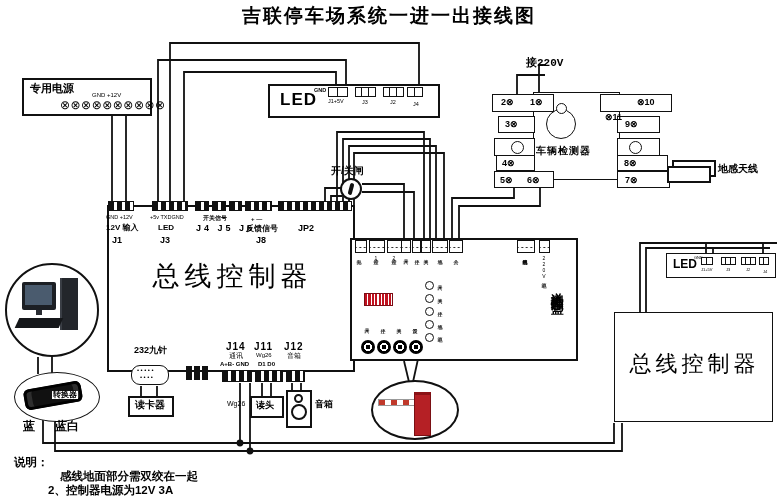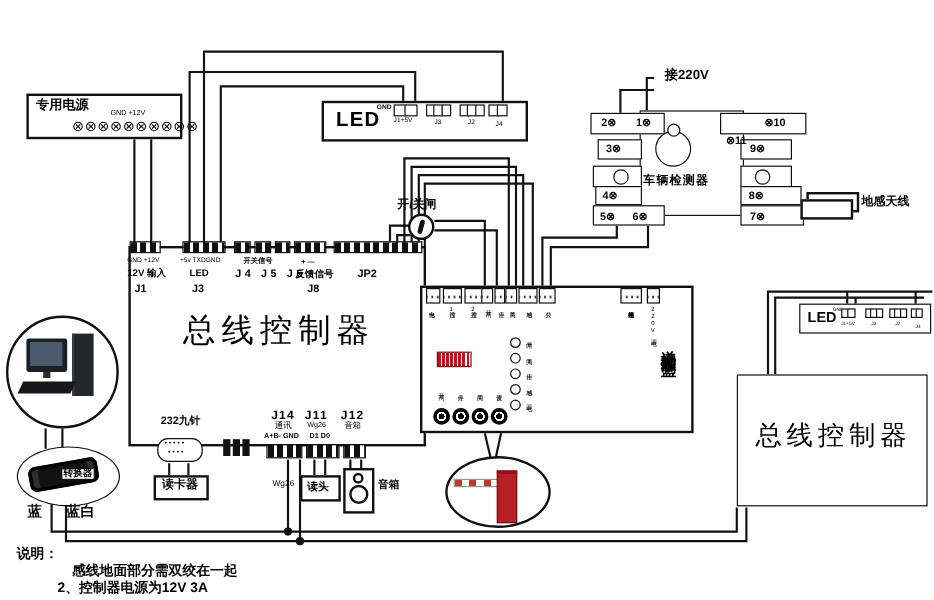--- a/index.html
+++ b/index.html
@@ -64,20 +64,21 @@
     <polyline points="646,312 646,248 770,248"></polyline>
     <polyline points="706,243 706,254"></polyline>
     <polyline points="713,248 713,254"></polyline>
     <polyline points="763,243 763,254"></polyline>
     <polyline points="404,361 409,382"></polyline>
     <polyline points="418,359 413,382"></polyline>
     <circle cx="240" cy="443" r="2.5" fill="#111"></circle>
     <circle cx="250" cy="451" r="2.5" fill="#111"></circle>
   </svg>
 
+  <div class="lbl" style="left:0;top:6px;width:778px;text-align:center;font-size:19px;font-weight:bold;letter-spacing:2px;">吉联停车场系统一进一出接线图</div>
 
   <div class="box" style="left:22px;top:78px;width:130px;height:38px;"></div>
   <div class="lbl" style="left:30px;top:83px;font-size:11px;font-weight:bold;">专用电源</div>
   <div class="lbl" style="left:92px;top:92px;font-size:6px;">GND +12V</div>
   <div class="lbl" style="left:60px;top:99px;font-size:12px;letter-spacing:0.5px;">⊗⊗⊗⊗⊗⊗⊗⊗⊗⊗</div>
 
   <div class="box" style="left:268px;top:84px;width:172px;height:34px;"></div>
   <div class="lbl" style="left:280px;top:91px;font-size:17px;font-weight:bold;letter-spacing:1px;">LED</div>
   <div class="lbl" style="left:314px;top:88px;font-size:5.5px;font-weight:bold;">GND</div>
   <div class="cellrow" style="left:329px;top:87px;">
@@ -96,21 +97,21 @@
   </div>
   <div class="cellrow" style="left:408px;top:87px;">
     <i class="cell" style="width:9px;height:10px;"></i>
       <i class="cell" style="width:9px;height:10px;"></i>
   </div>
   <div class="lbl" style="left:328px;top:99px;font-size:5.5px;">J1+5V</div>
   <div class="lbl" style="left:362px;top:100px;font-size:5.5px;">J3</div>
   <div class="lbl" style="left:390px;top:100px;font-size:5.5px;">J2</div>
   <div class="lbl" style="left:413px;top:102px;font-size:5.5px;">J4</div>
 
-  <div class="lbl" style="left:554px;top:58px;font-size:11px;font-weight:bold;">接220V</div>
+  <div class="lbl" style="left:526px;top:58px;font-size:11px;font-weight:bold;font-family:Liberation Mono, monospace;">接220V</div>
 
   <div class="box thin" style="left:533px;top:92px;width:87px;height:88px;"></div>
   <div class="circ" style="left:546px;top:109px;width:30px;height:30px;"></div>
   <div class="circ" style="left:556px;top:103px;width:11px;height:11px;"></div>
   <div class="lbl" style="left:536px;top:146px;font-size:10px;font-weight:bold;letter-spacing:1px;background:#fff;">车辆检测器</div>
   <div class="box thin" style="left:492px;top:94px;width:62px;height:18px;"></div>
   <div class="box thin" style="left:600px;top:94px;width:72px;height:18px;"></div>
   <div class="box thin" style="left:498px;top:116px;width:37px;height:17px;"></div>
   <div class="box thin" style="left:617px;top:116px;width:43px;height:17px;"></div>
   <div class="box thin" style="left:494px;top:138px;width:41px;height:18px;"></div>

